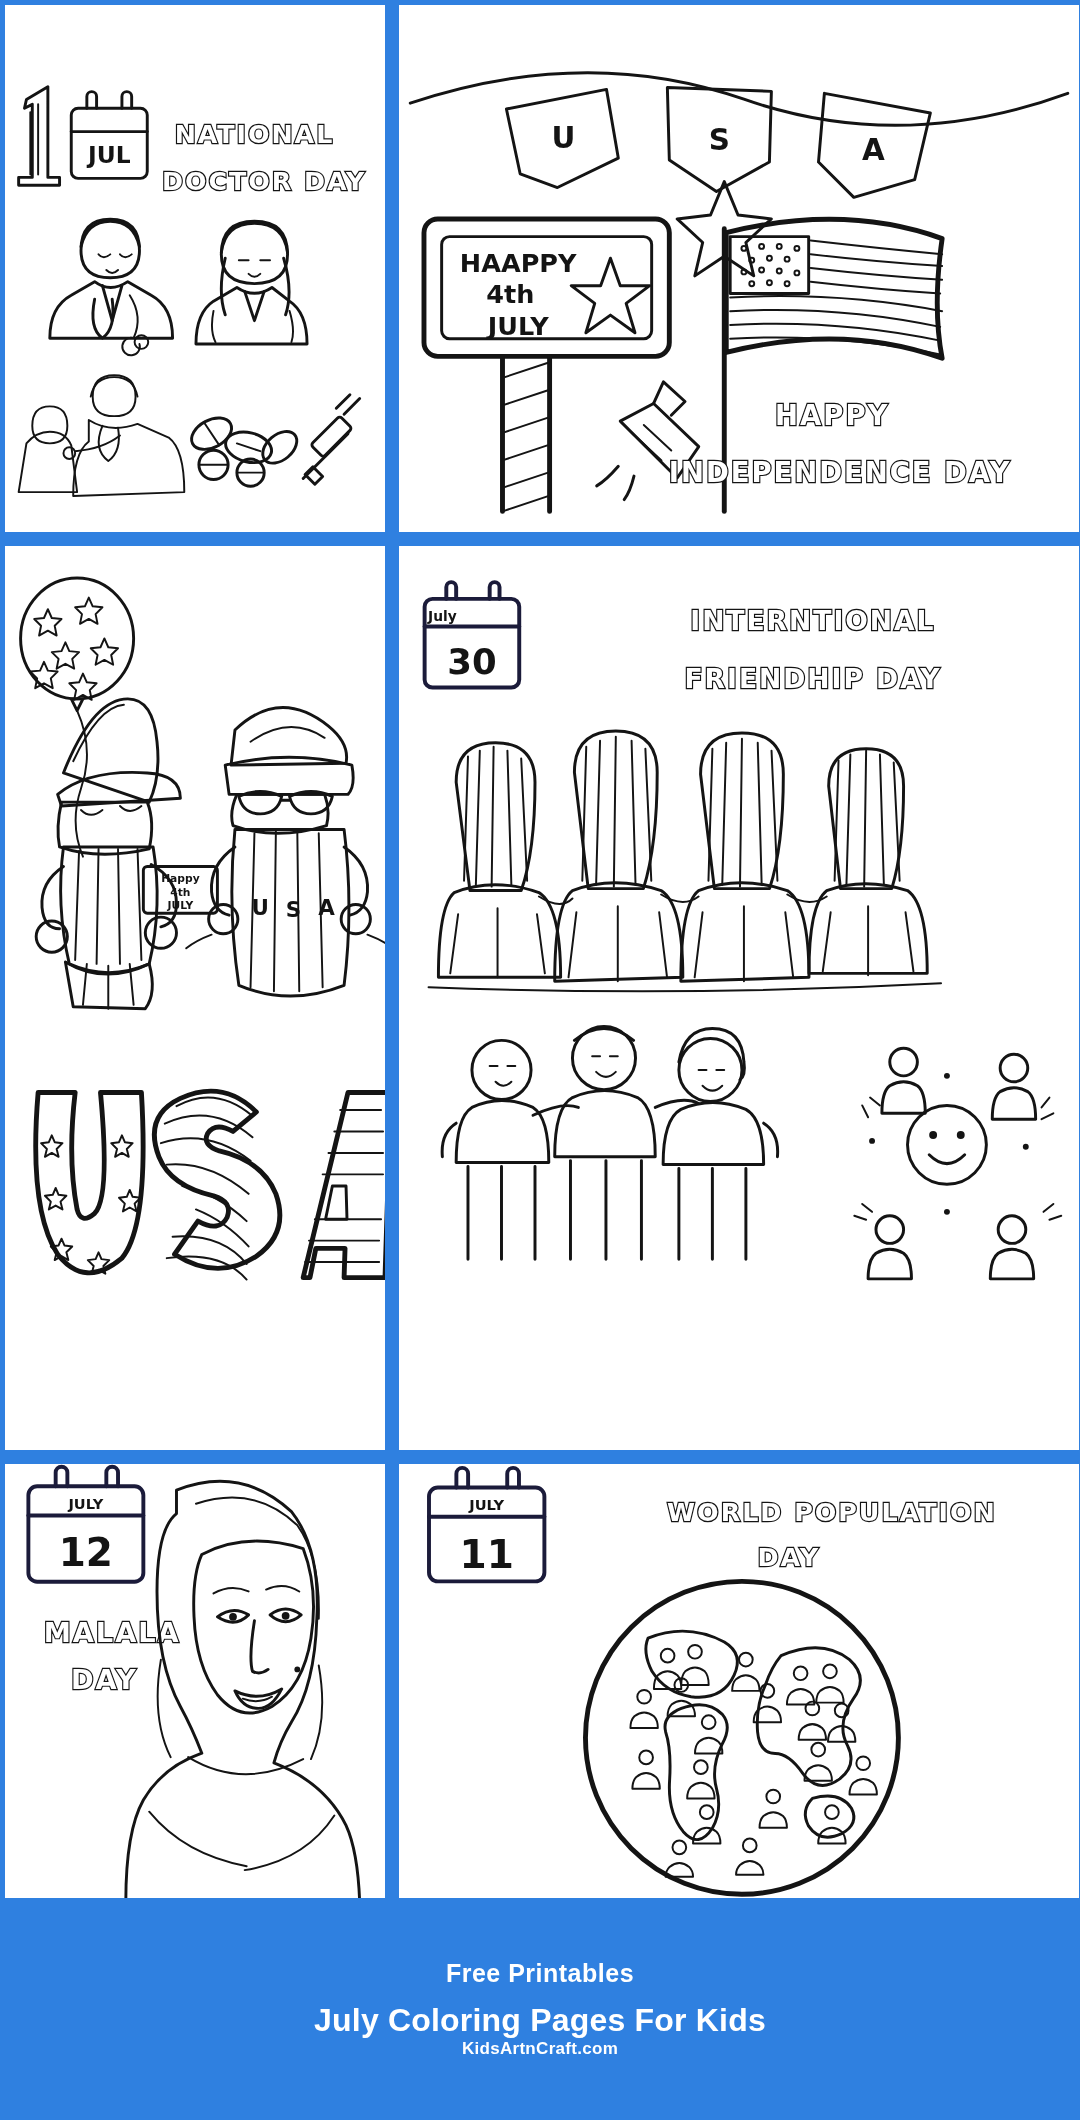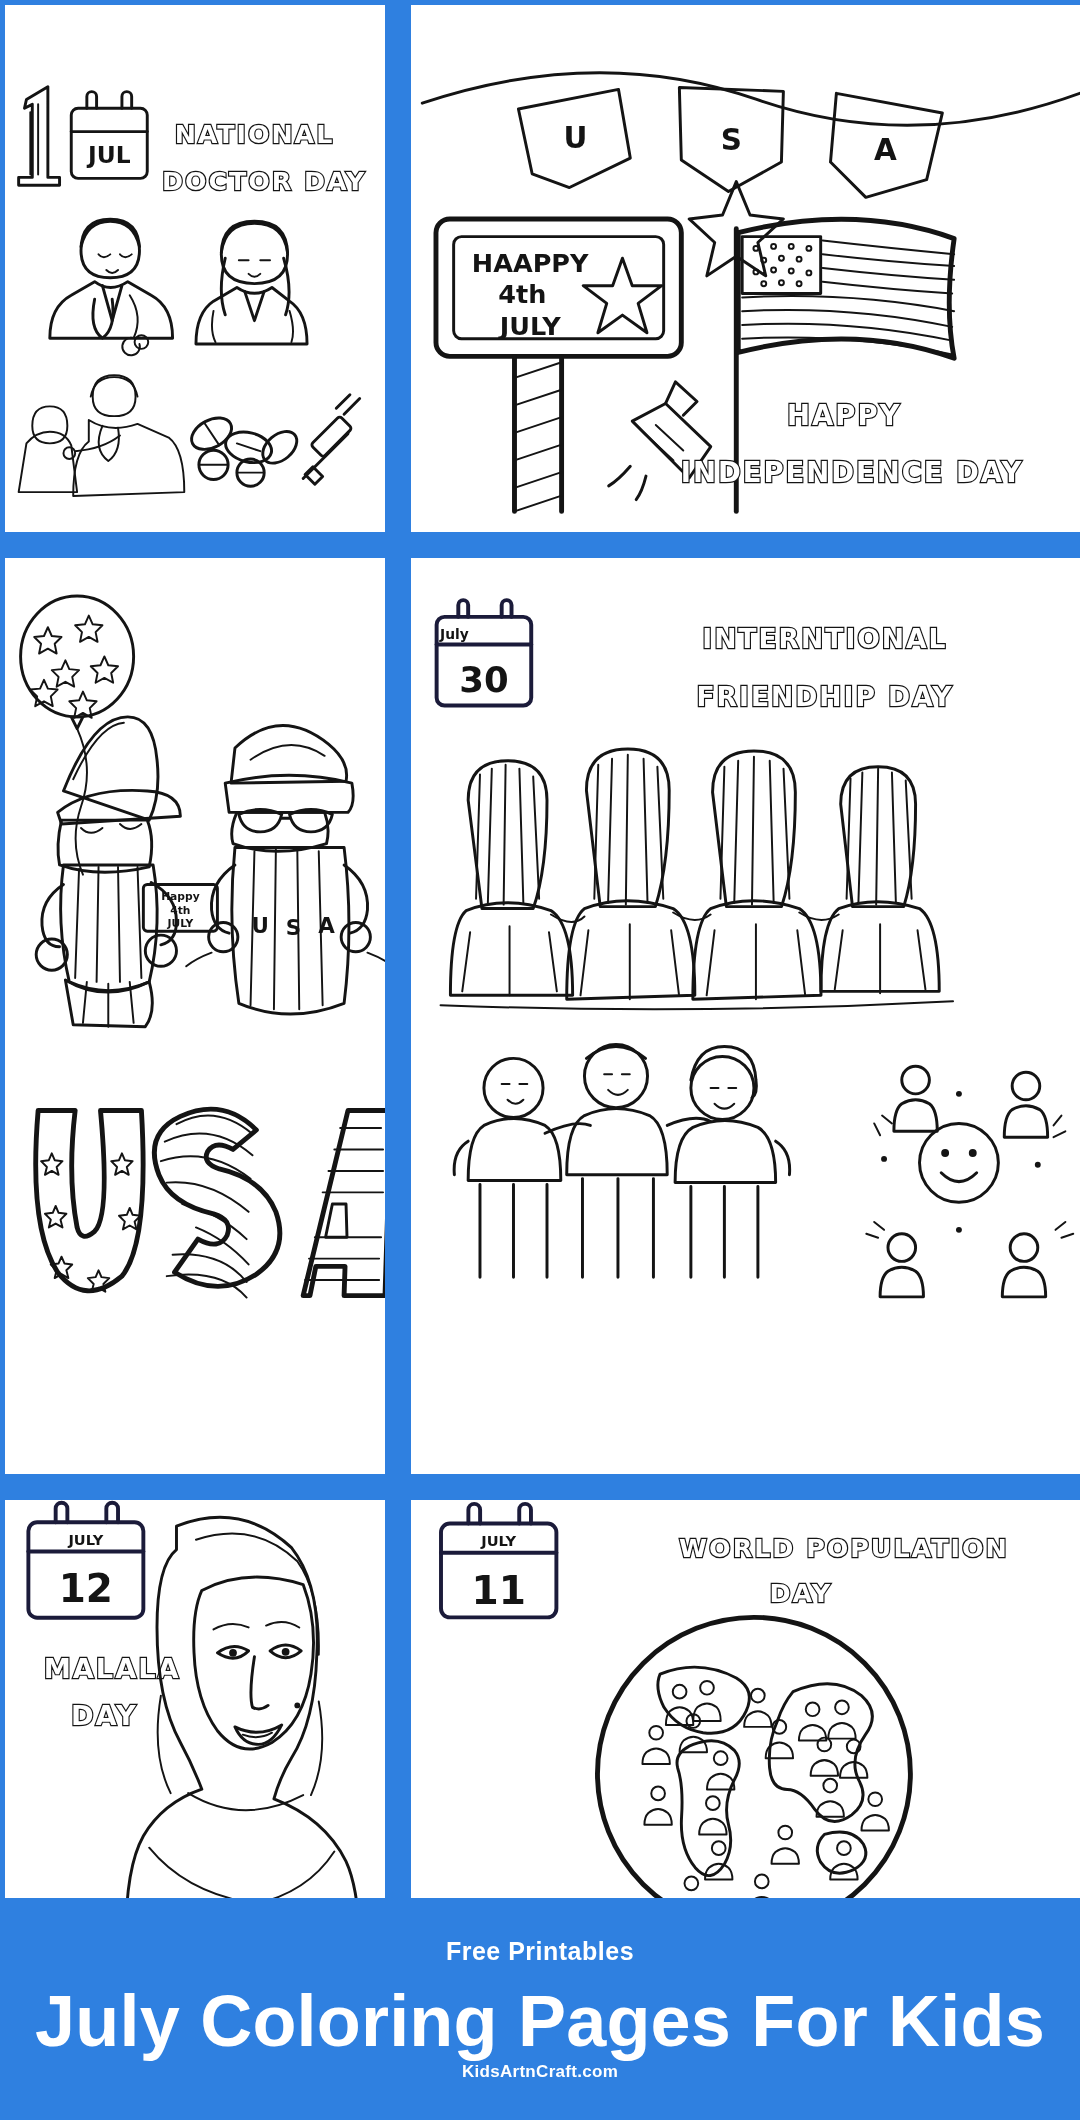--- a/index.html
+++ b/index.html
@@ -14,21 +14,21 @@
     background: #2f80e0;
     overflow: hidden;
   }
   .grid {
     position: absolute;
     left: 0; top: 0;
     width: 1080px; height: 1900px;
     display: grid;
     grid-template-columns: 390px 690px;
     grid-template-rows: 537px 457px 450px 456px;
-    gap: 16px;
+    gap: 4px;
   }
   .cell {
     position: relative;
     background: #ffffff;
     border: 5px solid #2f80e0;
     overflow: hidden;
   }
   .cell svg { display: block; width: 100%; height: 100%; }
 
   
@@ -57,21 +57,21 @@
     color: #ffffff;
     text-align: right;
   }
   .footer .kicker {
     font-size: 25px;
     font-weight: bold;
     letter-spacing: .5px;
     margin-bottom: 14px;
   }
   .footer .title {
-    font-size: 72px;
+    font-size: 32px;
     font-weight: bold;
     letter-spacing: .2px;
   }
   .footer .site {
     font-size: 17px;
     font-weight: bold;
     letter-spacing: .3px;
   }
 
   

